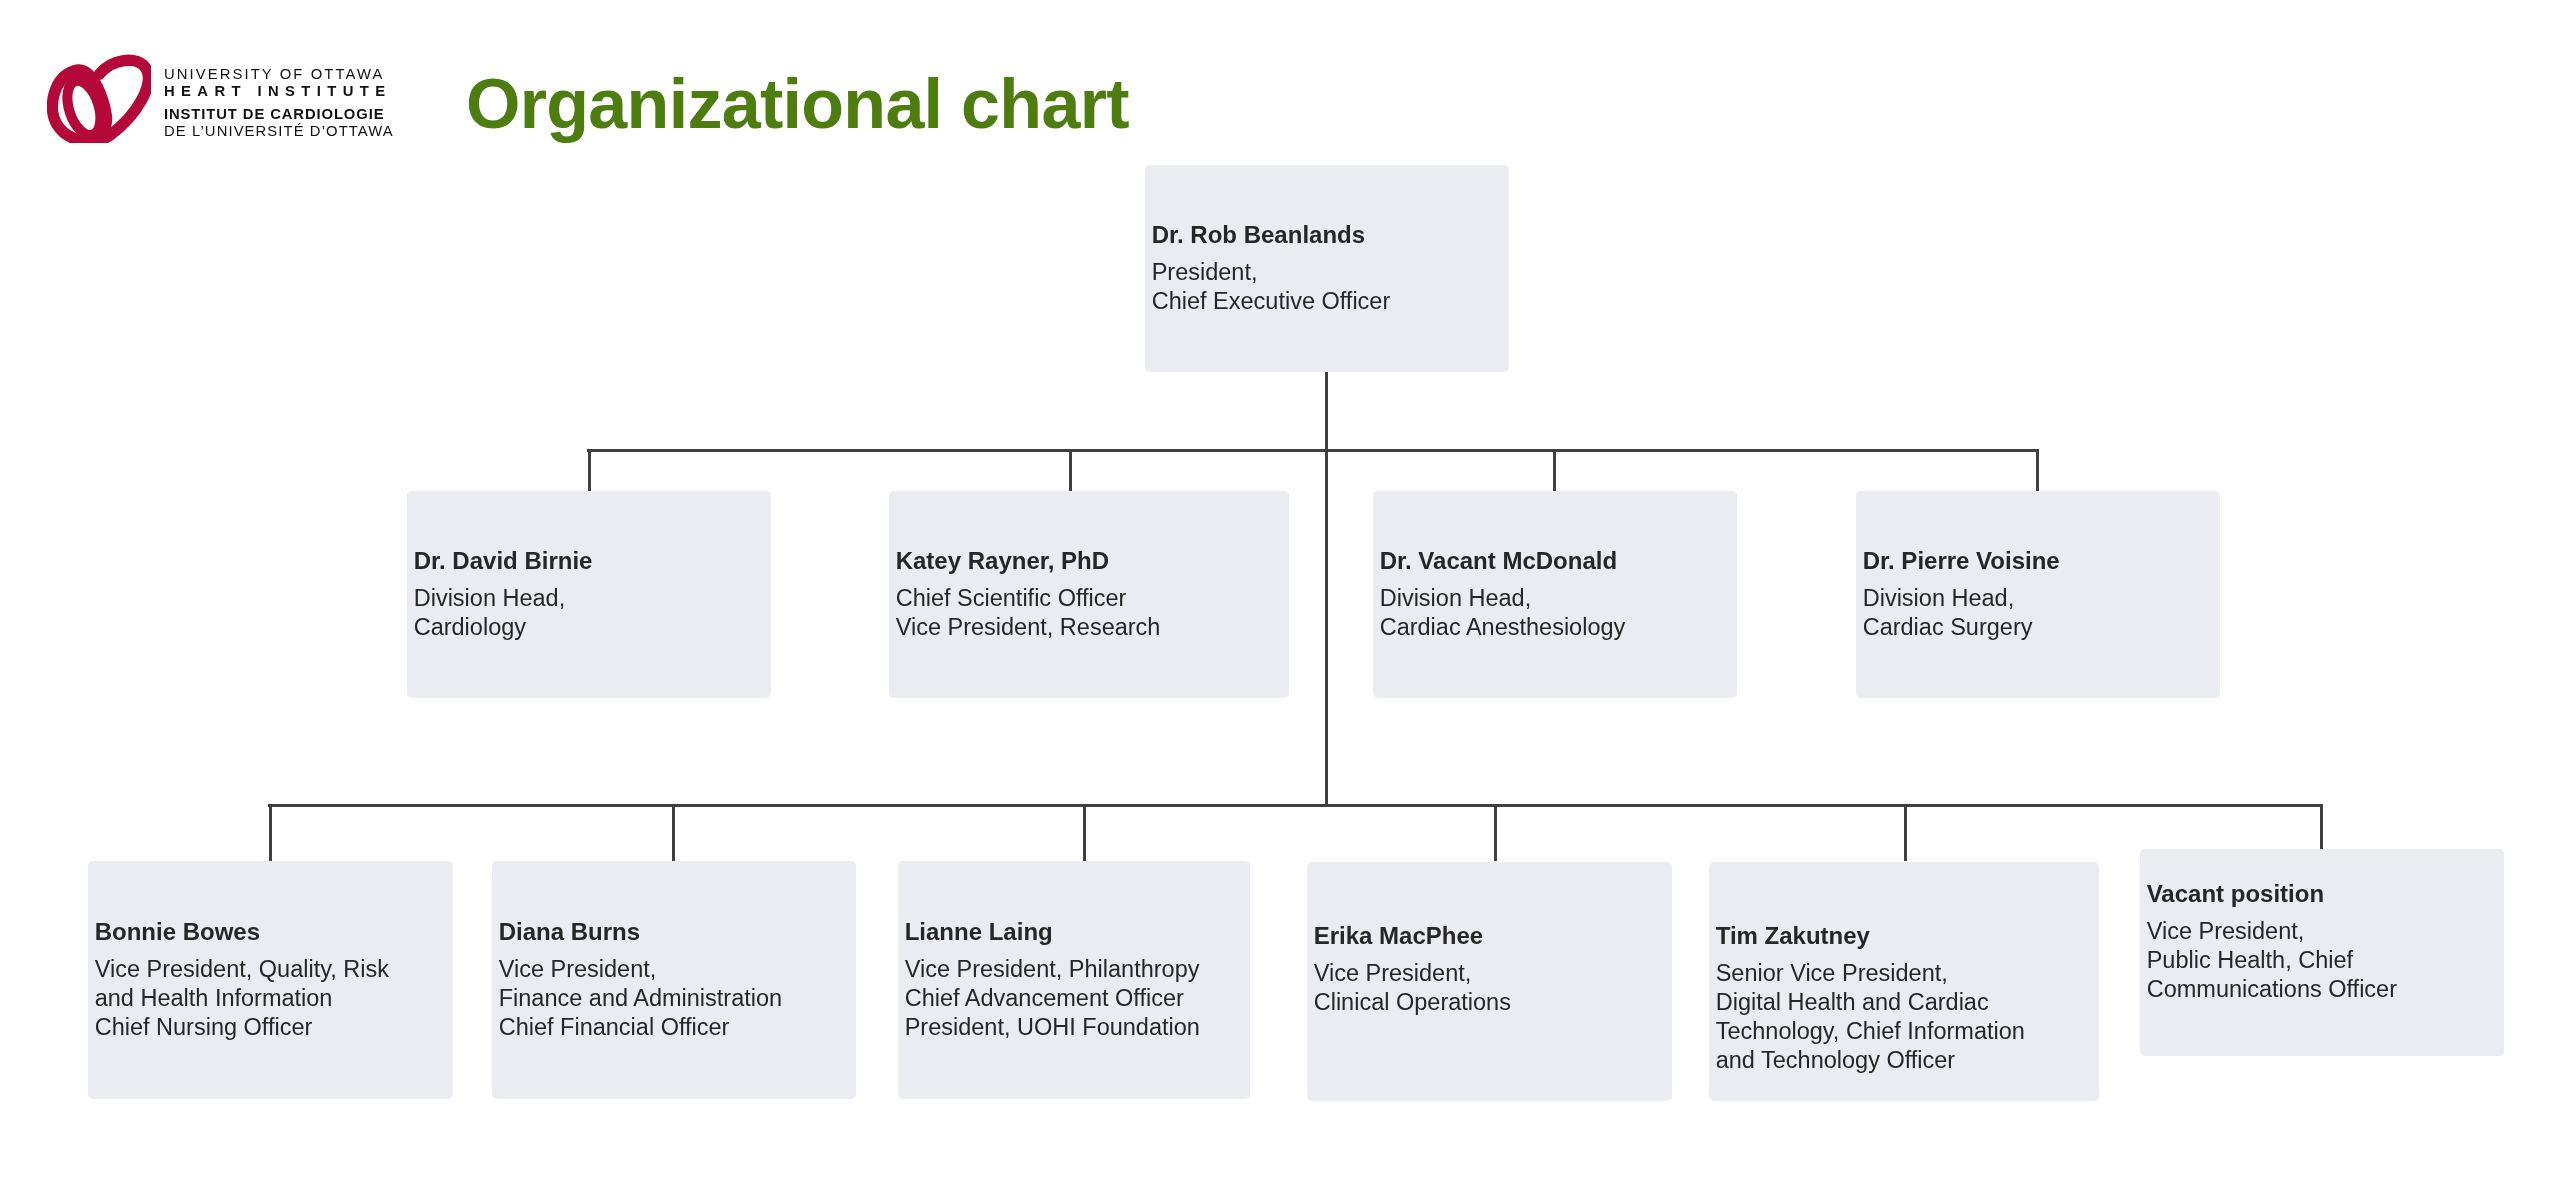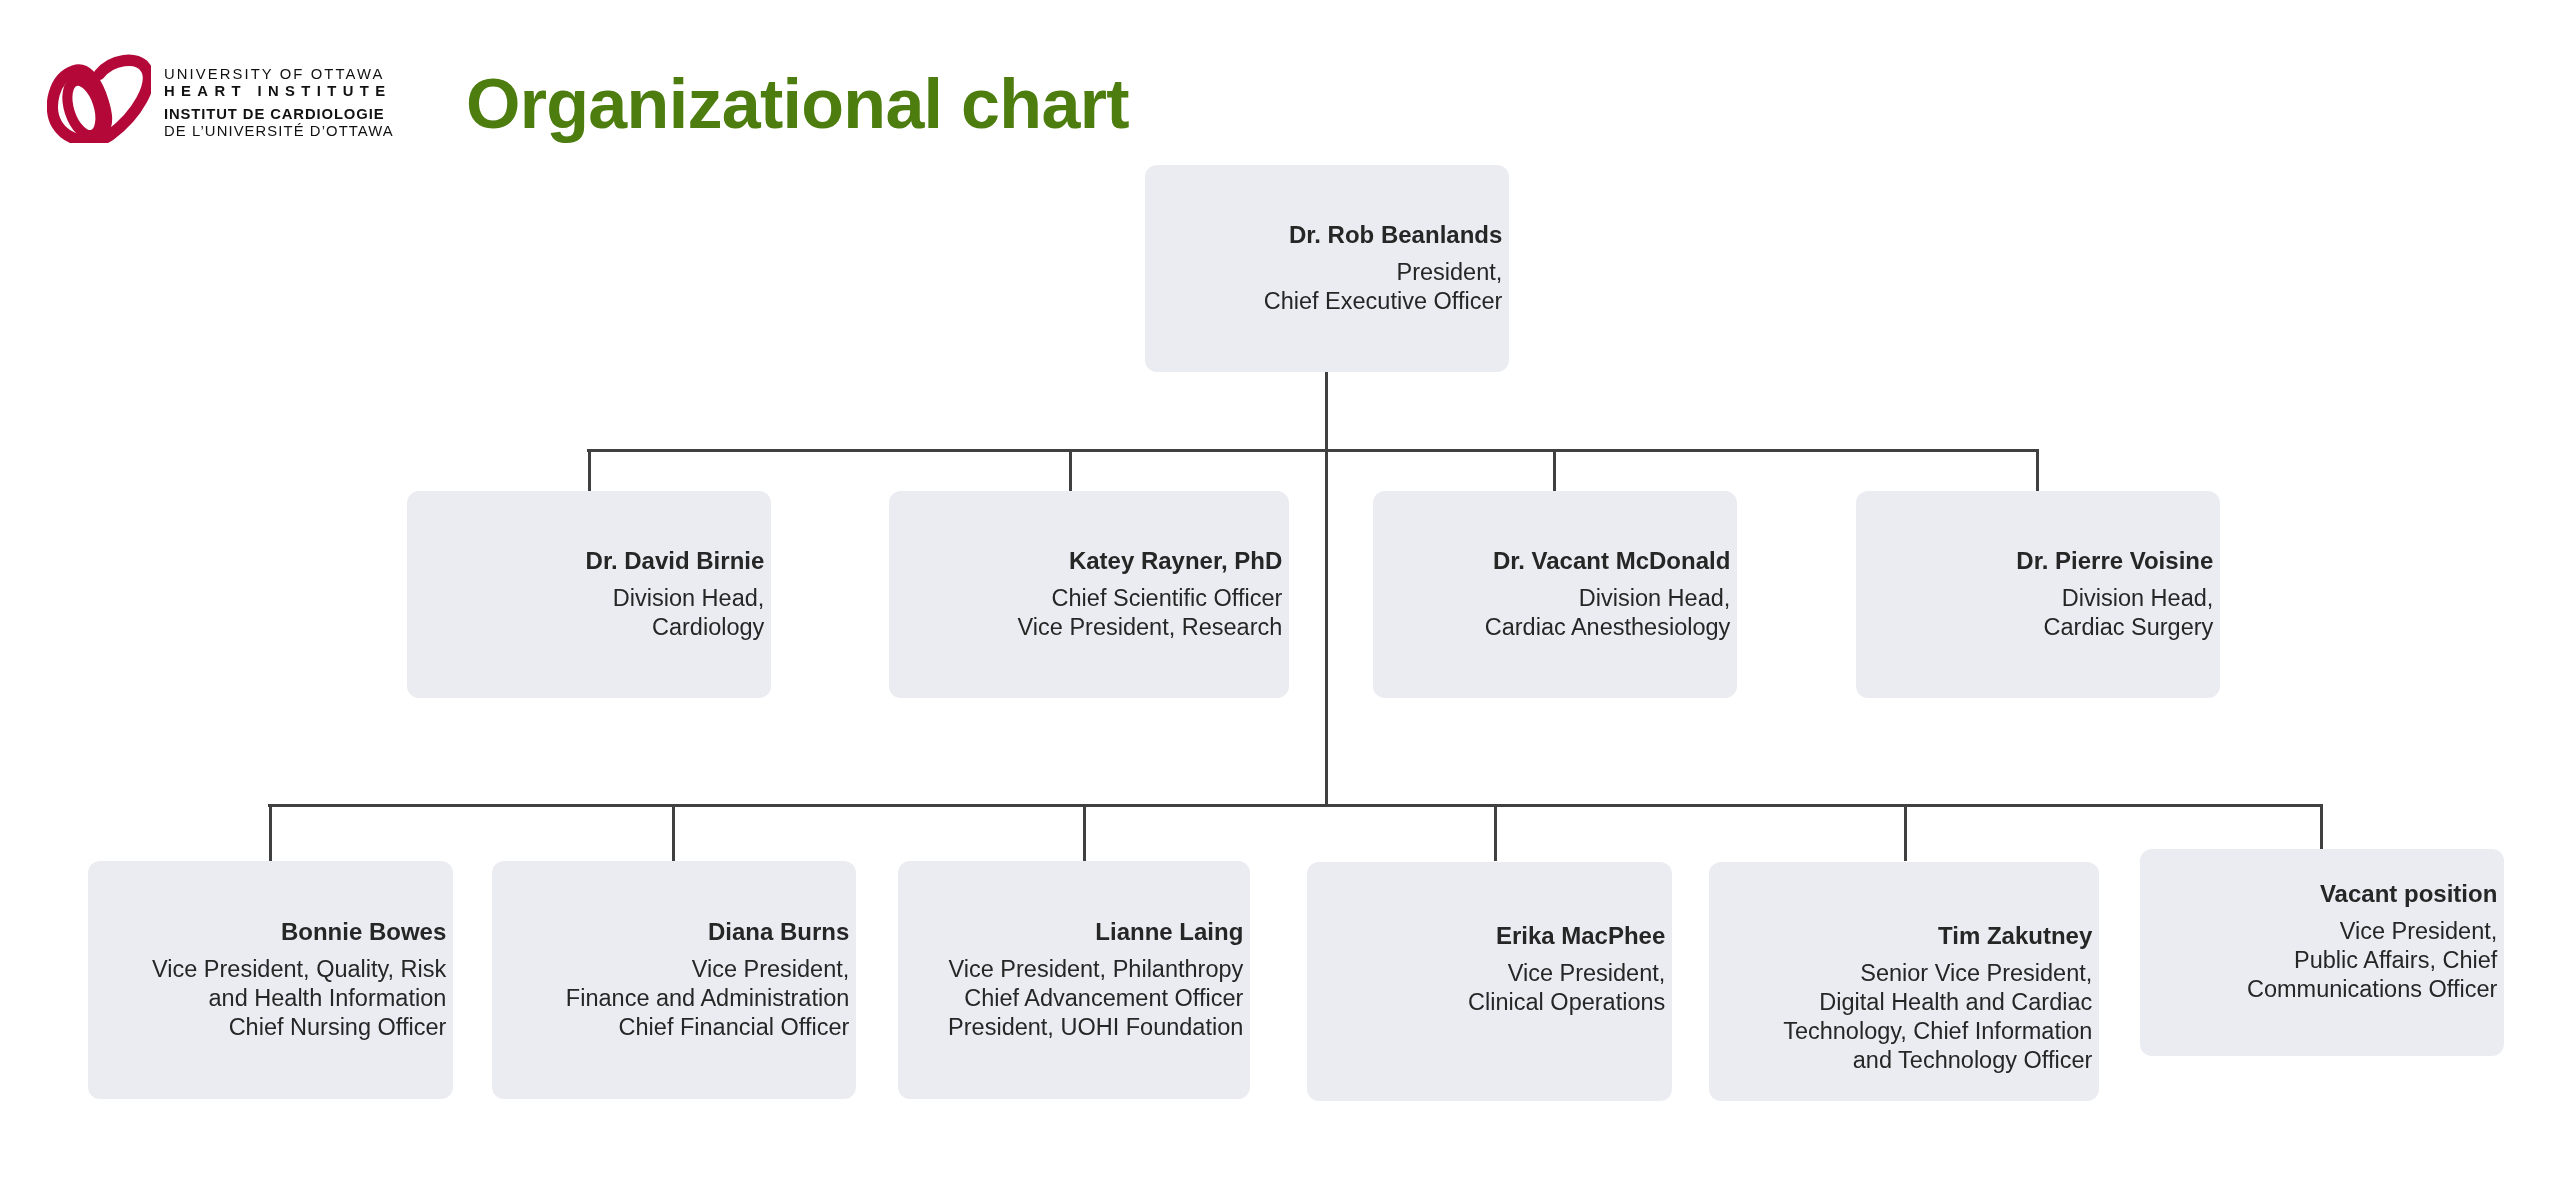--- a/index.html
+++ b/index.html
@@ -7,22 +7,22 @@
          font-family: "Liberation Sans", sans-serif; color: #262626; }
   .logo { position: absolute; left: 47px; top: 54px; width: 356px; height: 91px; }
   .logo svg.mark { position: absolute; left: 0; top: 0; width: 104px; height: 89px; }
   .logo .lines { position: absolute; left: 117px; top: 12px; font-size: 14.8px; line-height: 17px; color: #111; white-space: nowrap; }
   .logo .l1 { letter-spacing: 2.1px; }
   .logo .l2 { font-weight: bold; letter-spacing: 6.4px; }
   .logo .l3 { font-weight: bold; letter-spacing: 0.9px; margin-top: 6px; }
   .logo .l4 { letter-spacing: 1.1px; }
   .title { position: absolute; left: 466px; top: 64px; font-size: 70px; font-weight: bold;
            color: #4d7c0f; white-space: nowrap; letter-spacing: -0.7px; line-height: 81px; }
-  .node { position: absolute; background: #ebecf2; border-radius: 12px; display: flex; flex-direction: column;
-          align-items: flex-end; justify-content: center; text-align: center; box-sizing: border-box; padding: 0 6.7px; }
+  .node { position: absolute; background: #ebecf2; border-radius: 5px; display: flex; flex-direction: column;
+          align-items: flex-start; justify-content: center; text-align: center; box-sizing: border-box; padding: 0 6.7px; }
   .node .name { font-weight: bold; font-size: 24px; line-height: 28px; color: #262626; margin-bottom: 9.4px; }
   .node .role { font-size: 23.5px; line-height: 29px; color: #262626; }
   .line { position: absolute; background: #404040; }
 </style>
 </head>
 <body>
 
 <div class="logo">
   <svg class="mark" viewBox="0 0 155 132">
     <path d="M78 30 C95 8 135 0 148 22 C160 45 135 90 95 120 C70 138 30 130 15 105 C0 80 10 35 40 25 C60 18 72 40 80 60 C88 82 92 100 85 112" fill="none" stroke="#b30838" stroke-width="17" stroke-linecap="round"></path>
@@ -106,16 +106,16 @@
 <div class="node" style="left:1709px; top:862px; width:390px; height:239px; justify-content:flex-start; padding-top:60px;">
   <div class="name">Tim Zakutney</div>
   <div class="role">Senior Vice President,</div>
   <div class="role">Digital Health and Cardiac</div>
   <div class="role">Technology, Chief Information</div>
   <div class="role">and Technology Officer</div>
 </div>
 <div class="node" style="left:2140px; top:849px; width:364px; height:207px; justify-content:flex-start; padding-top:31px;">
   <div class="name">Vacant position</div>
   <div class="role">Vice President,</div>
-  <div class="role">Public Affairs, Chief</div>
+  <div class="role">Public Health, Chief</div>
   <div class="role">Communications Officer</div>
 </div>
 
 
 </body></html>

